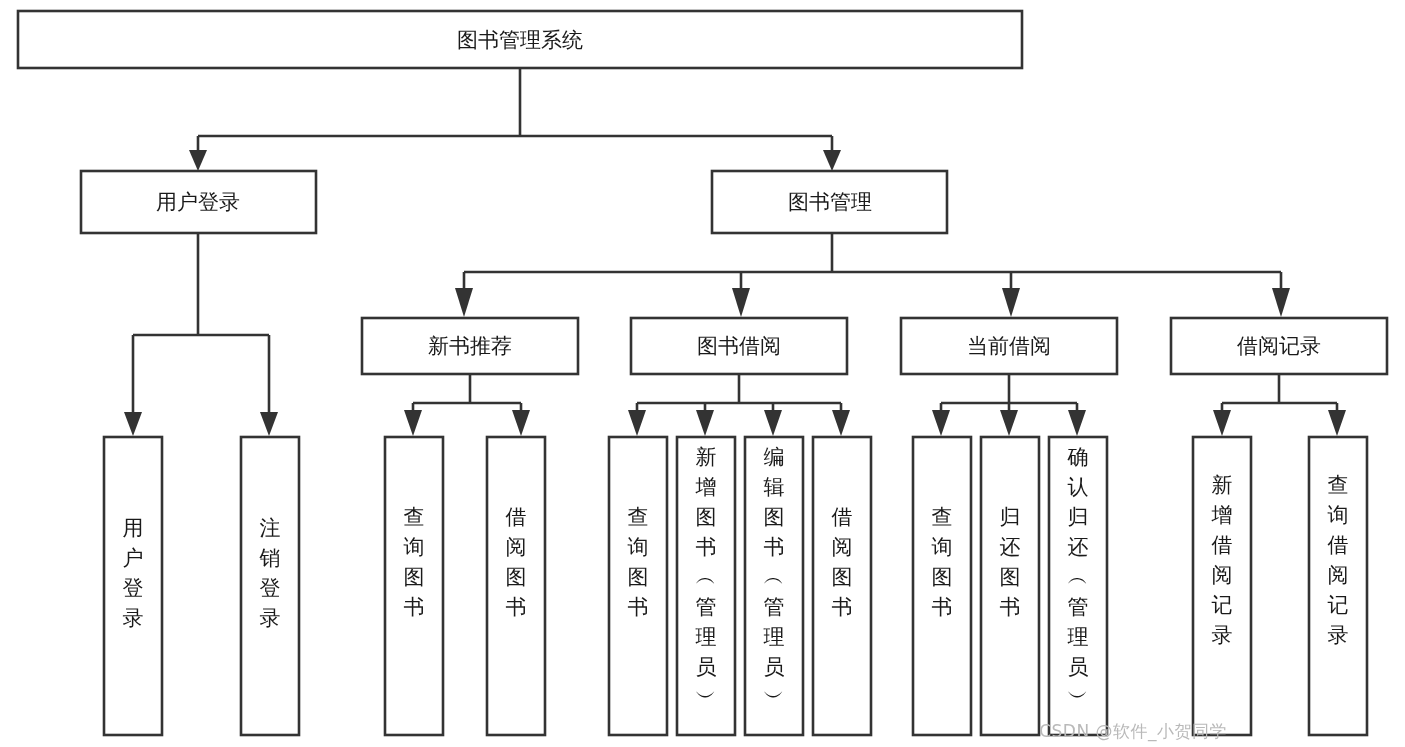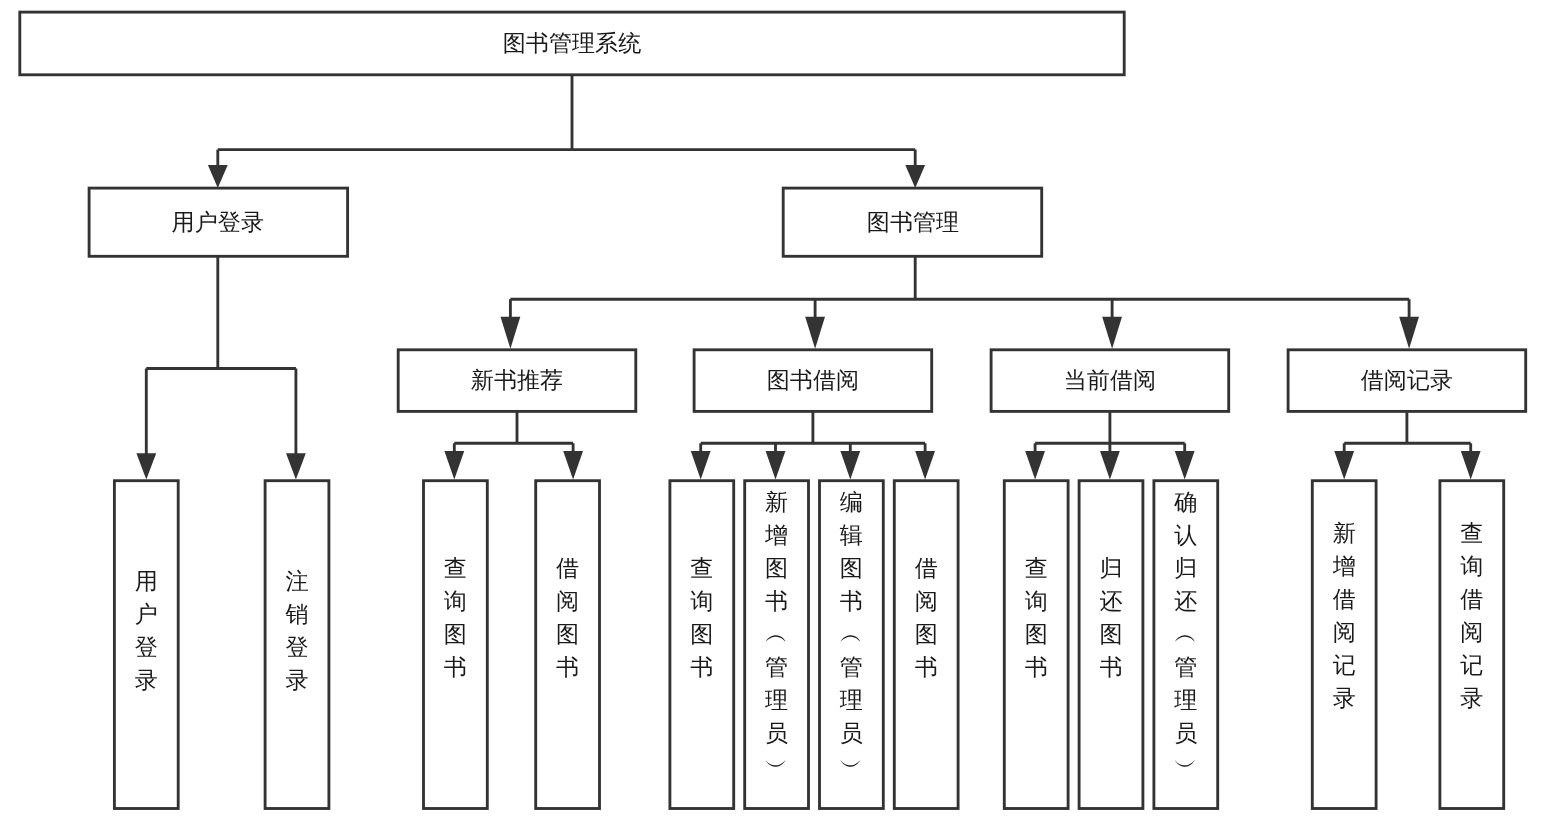--- a/index.html
+++ b/index.html
@@ -222,13 +222,14 @@
       <rect class="node-box" x="1193" y="437" width="58" height="298"></rect>
       <text class="leaf-label" x="1222" y="492"><tspan x="1222" y="492">新</tspan><tspan x="1222" y="522">增</tspan><tspan x="1222" y="552">借</tspan><tspan x="1222" y="582">阅</tspan><tspan x="1222" y="612">记</tspan><tspan x="1222" y="642">录</tspan></text>
     </g>
     <g>
       <rect class="node-box" x="1309" y="437" width="58" height="298"></rect>
       <text class="leaf-label" x="1338" y="492"><tspan x="1338" y="492">查</tspan><tspan x="1338" y="522">询</tspan><tspan x="1338" y="552">借</tspan><tspan x="1338" y="582">阅</tspan><tspan x="1338" y="612">记</tspan><tspan x="1338" y="642">录</tspan></text>
     </g>
 
   </svg>
 
+  <div class="watermark">CSDN @软件_小贺同学</div>
 </div>
 
 </body></html>

